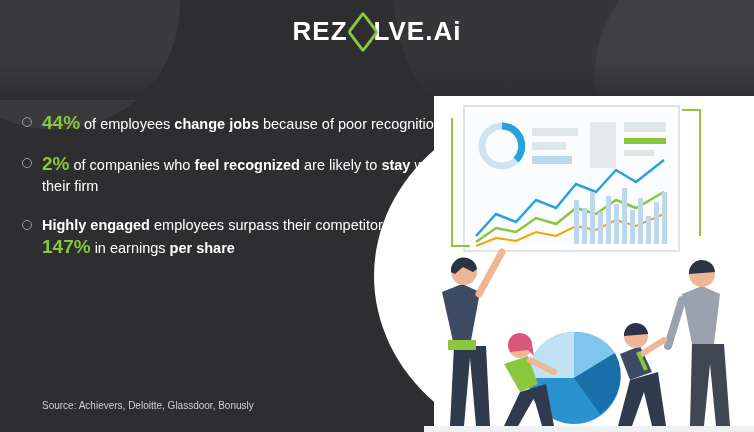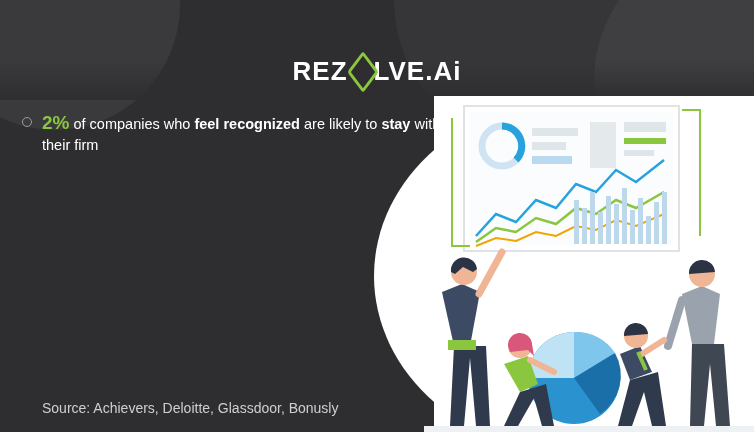--- a/index.html
+++ b/index.html
@@ -95,21 +95,21 @@
   }
   .logo-mark .cube {
     position: absolute;
     left: 1px; top: 1px;
     width: 20px;
     height: 20px;
     border: 3px solid #8bc63f;
     transform: rotate(45deg) skew(8deg, 8deg);
     border-radius: 3px;
   }
-  .logo-ai { color: #ffffff; margin-top: 40px; }
+  .logo-ai { color: #ffffff; }
 
   
   .headline {
     position: absolute;
     top: 60px;
     left: 0;
     width: 754px;
     text-align: center;
     z-index: 5;
     font-size: 25px;
@@ -150,21 +150,21 @@
     font-weight: bold;
     font-size: 19px;
   }
   .bold { font-weight: bold; }
 
   .source {
     position: absolute;
     left: 42px;
     top: 400px;
     color: #cfcfd2;
-    font-size: 14px;
+    font-size: 10px;
     z-index: 6;
   }
 
   
   .illo {
     position: absolute;
     right: 0;
     top: 96px;
     width: 330px;
     height: 336px;
@@ -184,27 +184,35 @@
   <div class="white-blob"></div>
   <div class="white-blob-2"></div>
 
   <div class="logo">
     <span class="logo-text">REZ</span><span class="logo-mark"><span class="cube"></span></span><span class="logo-text">LVE</span><span class="logo-text logo-ai">.Ai</span>
   </div>
 
 
   <div class="stats">
 
+    <div class="stat-row">
+      <span class="bullet"></span>
+      <span class="pct">44%</span><span> of employees </span><span class="bold">change jobs</span><span> because of poor recognition</span>
+    </div>
 
 
     <div class="stat-row">
       <span class="bullet"></span>
       <span class="pct">2%</span><span> of companies who </span><span class="bold">feel recognized</span><span> are likely to </span><span class="bold">stay</span><span> with their firm</span>
     </div>
 
+    <div class="stat-row">
+      <span class="bullet"></span>
+      <span class="bold">Highly engaged</span><span> employees surpass their competitors by </span><span class="pct">147%</span><span> in earnings </span><span class="bold">per share</span>
+    </div>
 
   </div>
 
   <div class="source">Source: Achievers, Deloitte, Glassdoor, Bonusly</div>
 
   <svg class="illo" viewBox="0 0 330 336" xmlns="http://www.w3.org/2000/svg">
 
     <g>
       <rect x="40" y="10" width="215" height="145" fill="#ffffff" stroke="#dfe3e6" stroke-width="2"></rect>
       <rect x="46" y="16" width="203" height="133" fill="#fbfcfd"></rect>

